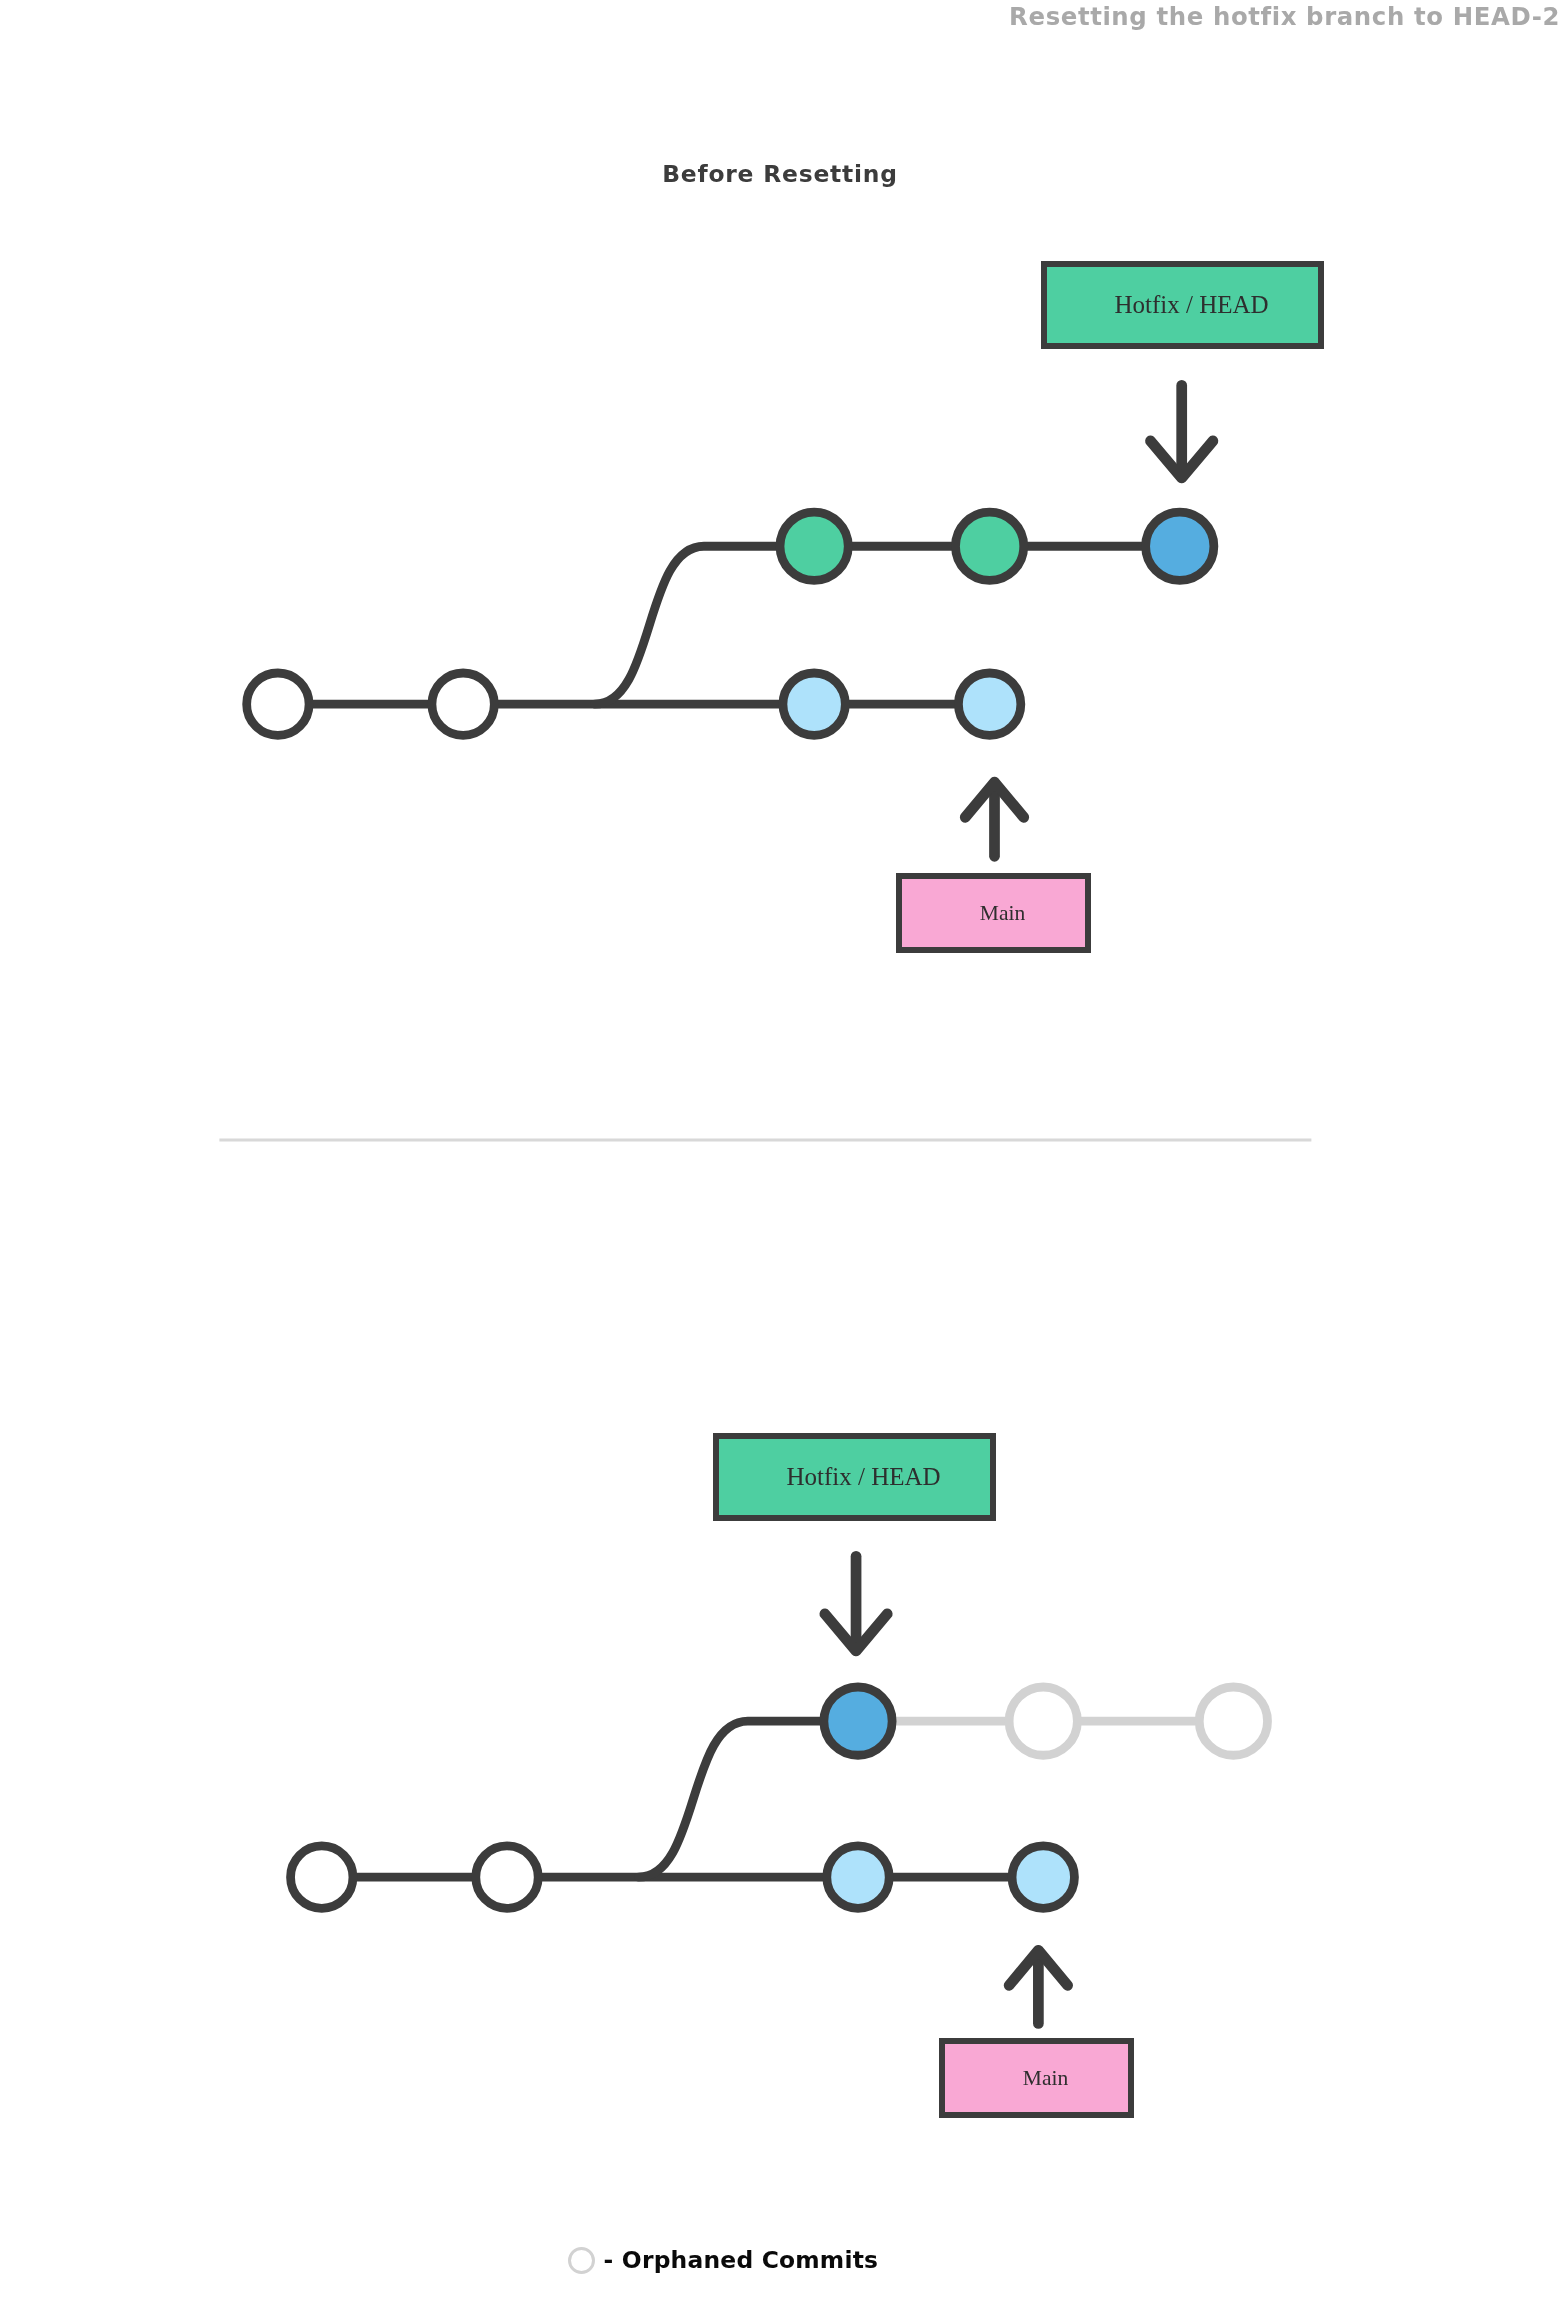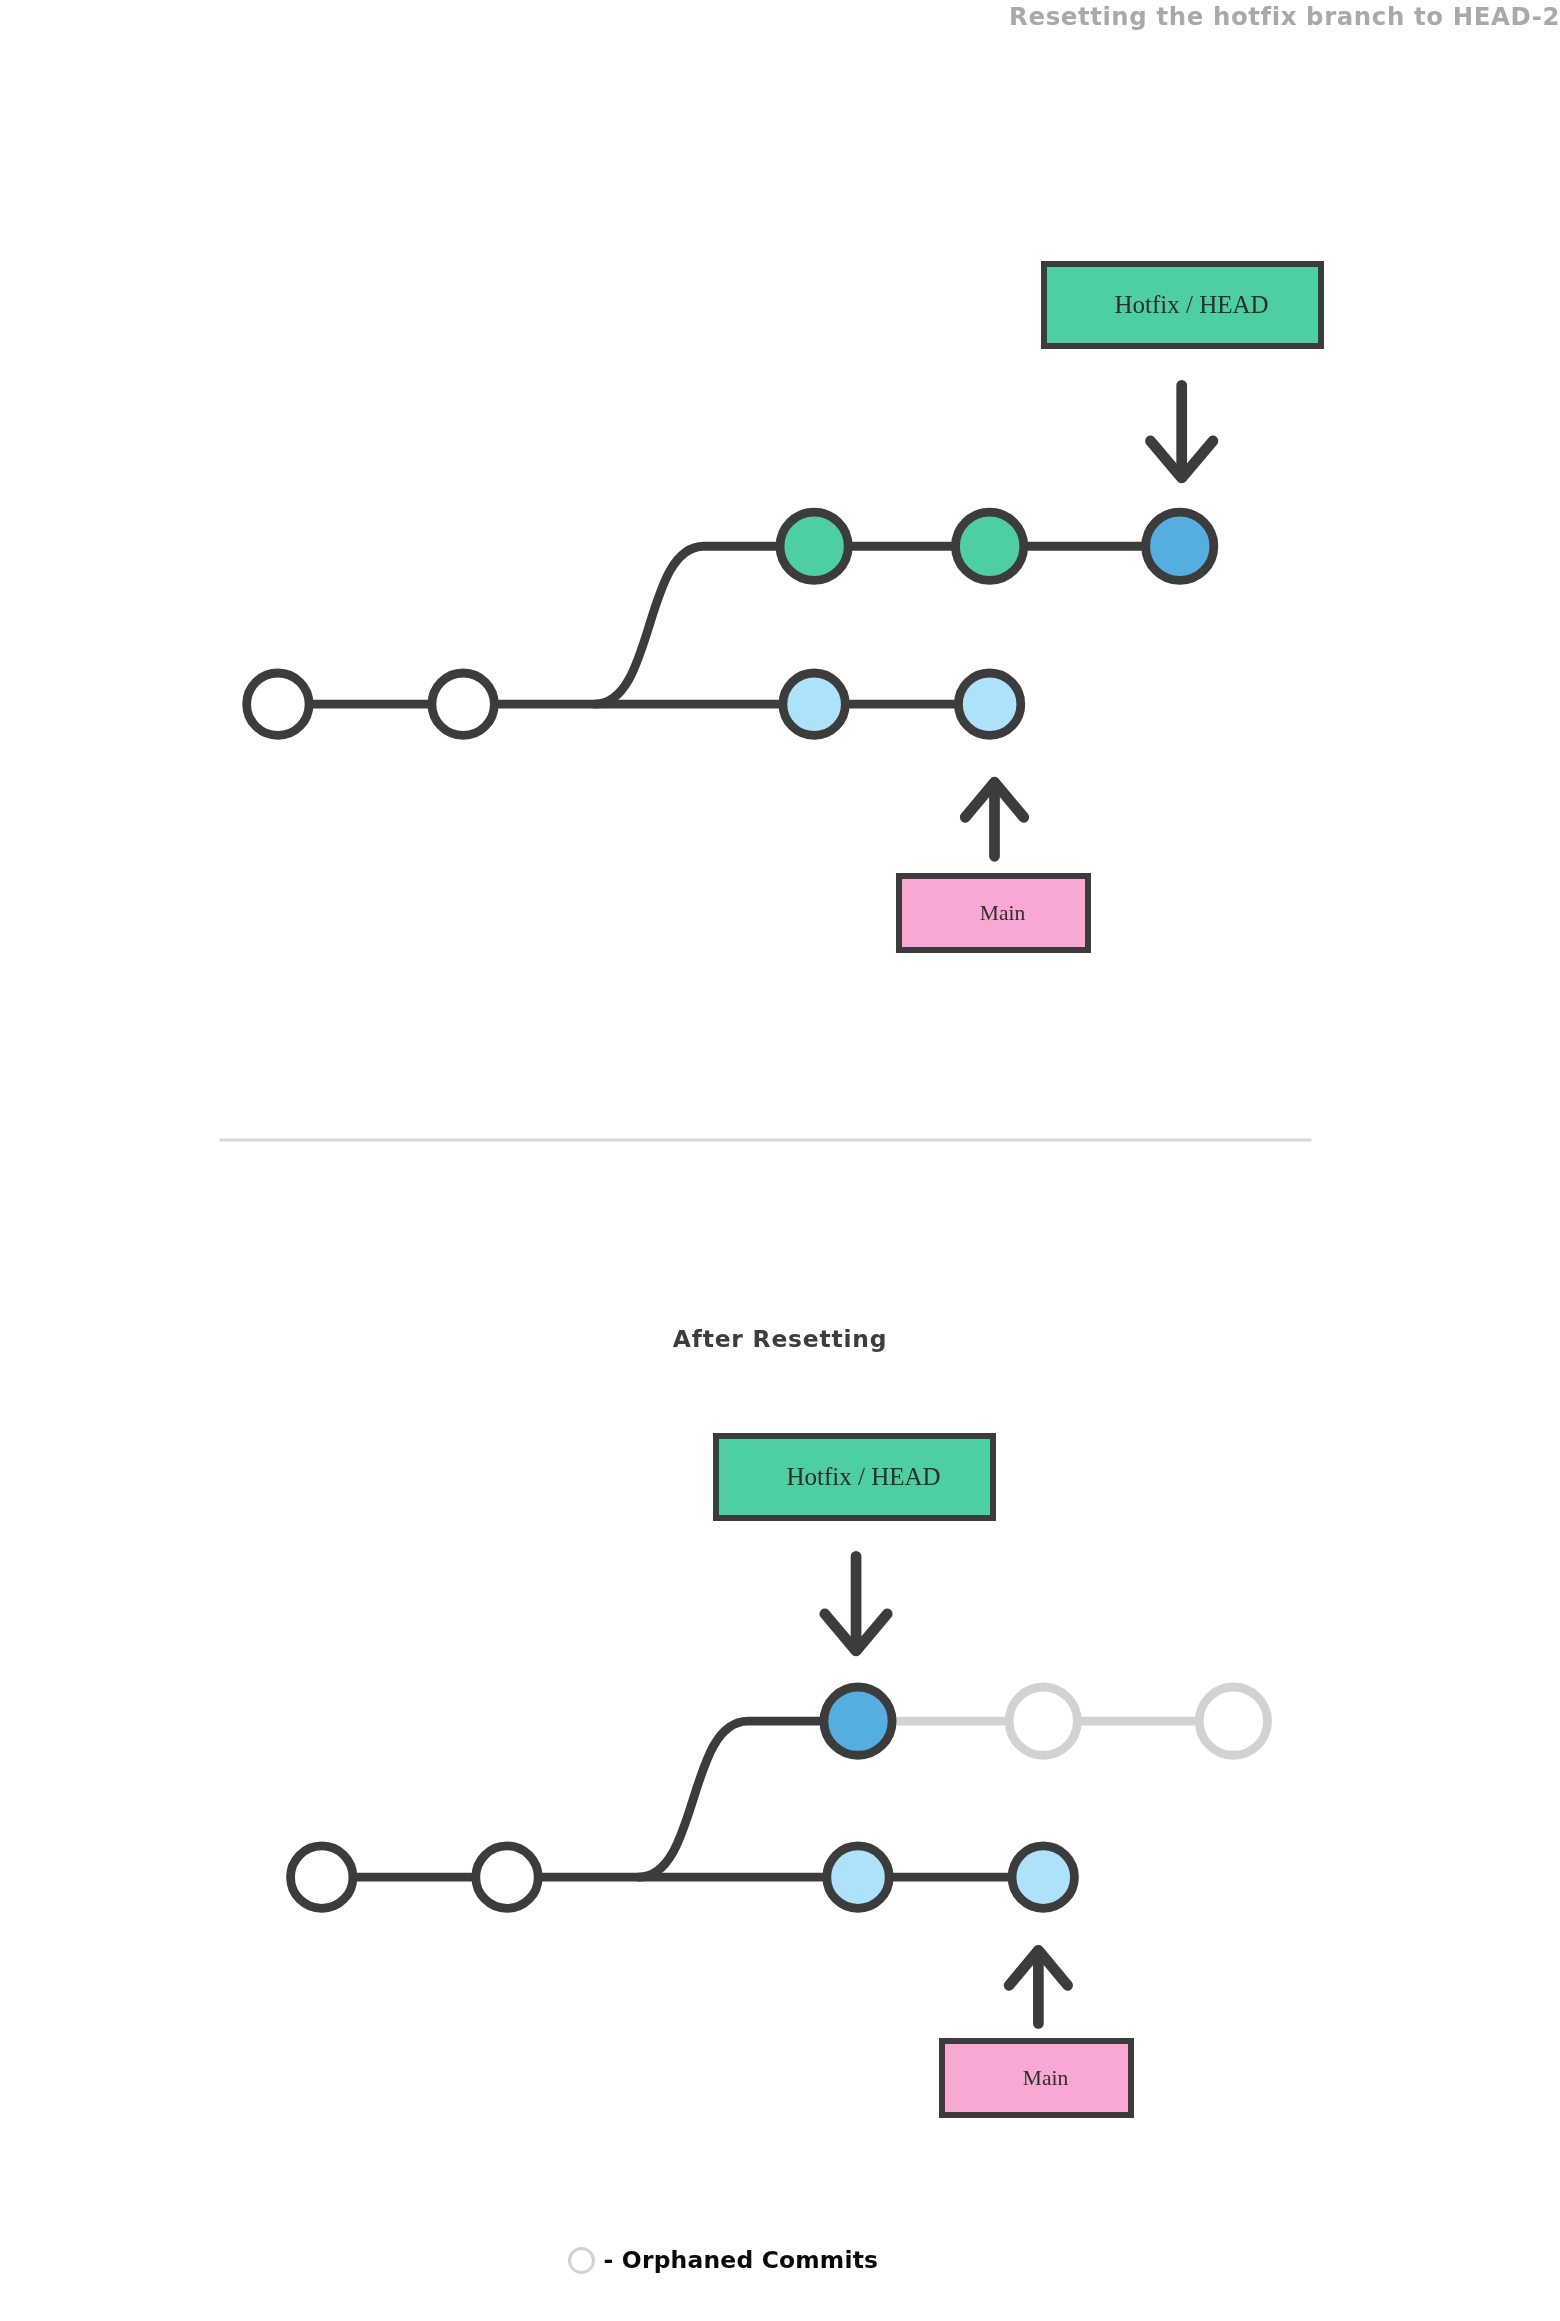--- a/index.html
+++ b/index.html
@@ -115,22 +115,22 @@
     white-space: nowrap;
   }
 </style>
 </head>
 <body>
 
 <div class="page">
 
   <div class="main-title">Resetting the hotfix branch to HEAD-2</div>
 
-
-  <div class="section-title" id="title-after">After Resetting</div>
+  <div class="section-title" id="title-before">Before Resetting</div>
+
 
   <svg class="svg-layer" viewBox="0 0 1600 2380">
 
     <g>
 
       <path d="M 285 722 L 1015 722" stroke="#3c3c3c" stroke-width="9" fill="none"></path>
 
       <path d="M 610 722 C 672 722 660 560 722 560 L 835 560" stroke="#3c3c3c" stroke-width="9" fill="none" stroke-linecap="round"></path>
 
       <path d="M 835 560 L 1210 560" stroke="#3c3c3c" stroke-width="9" fill="none"></path>

